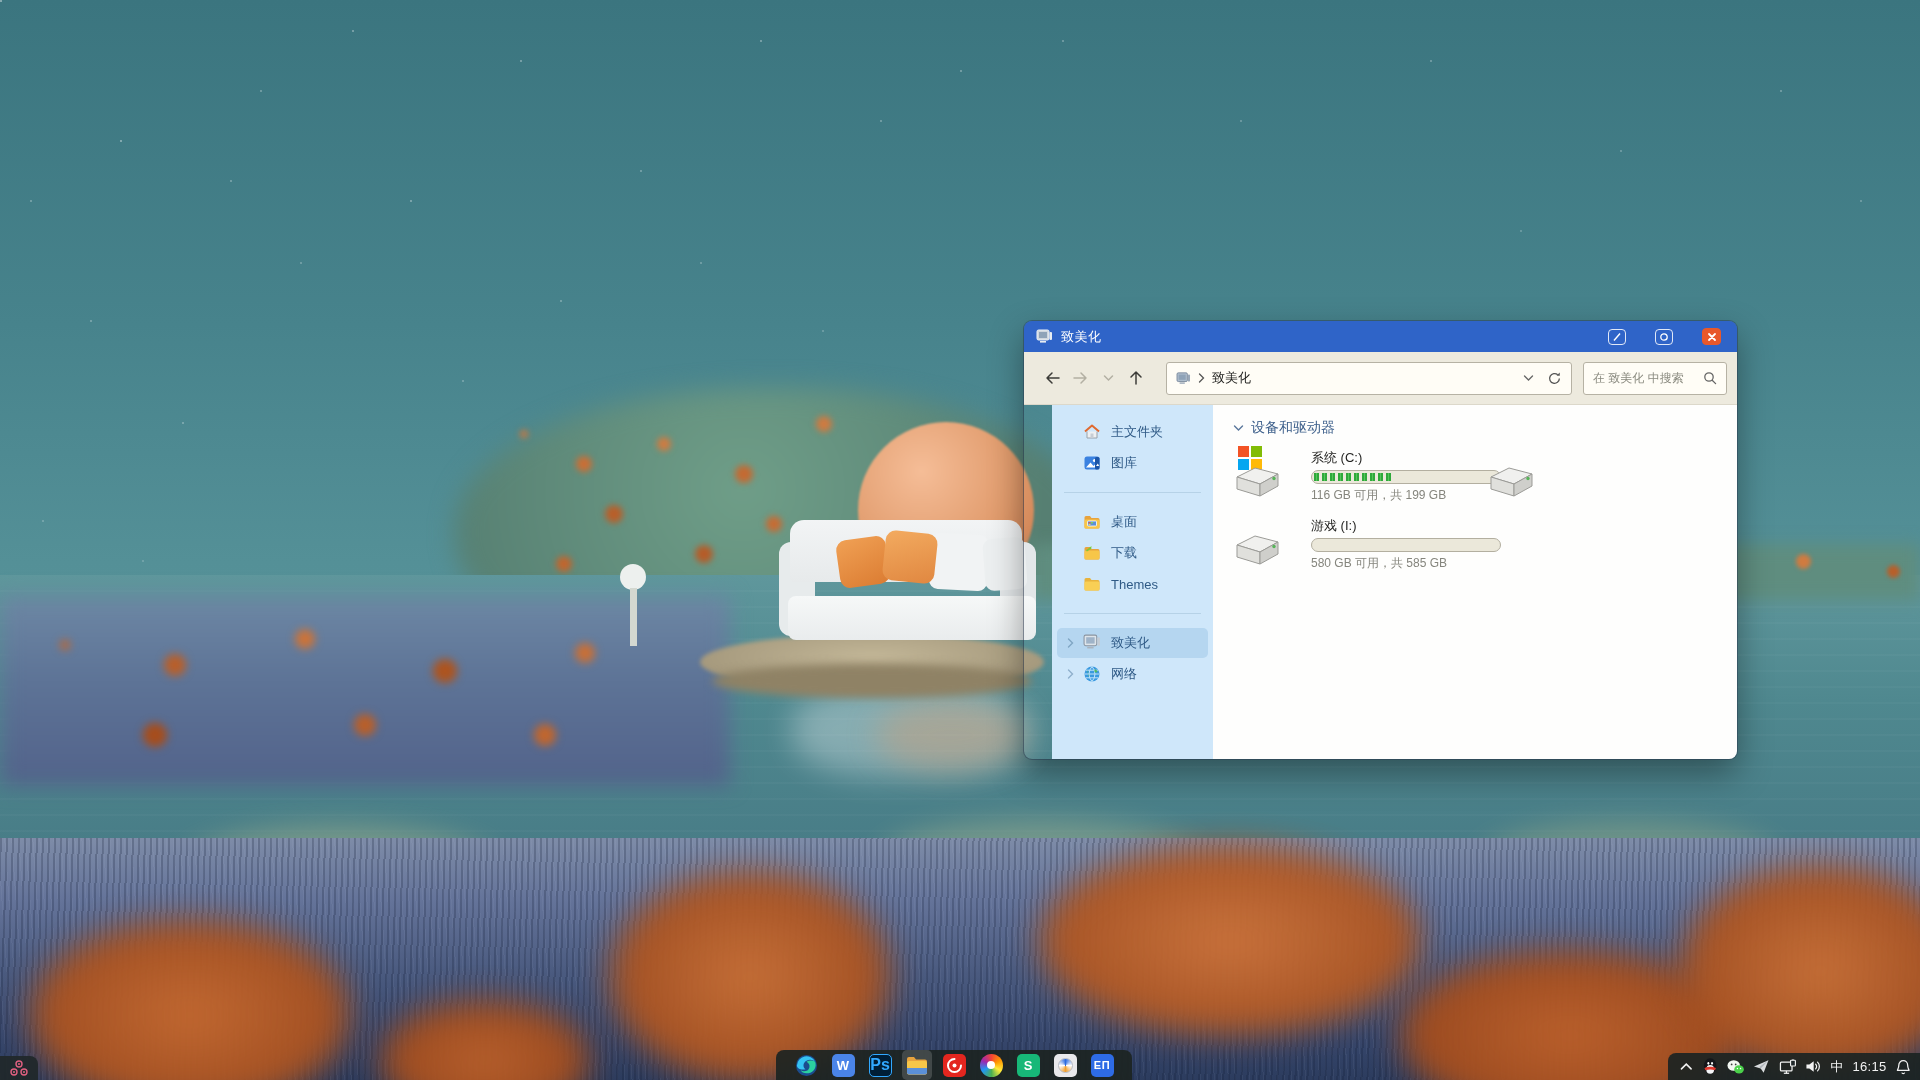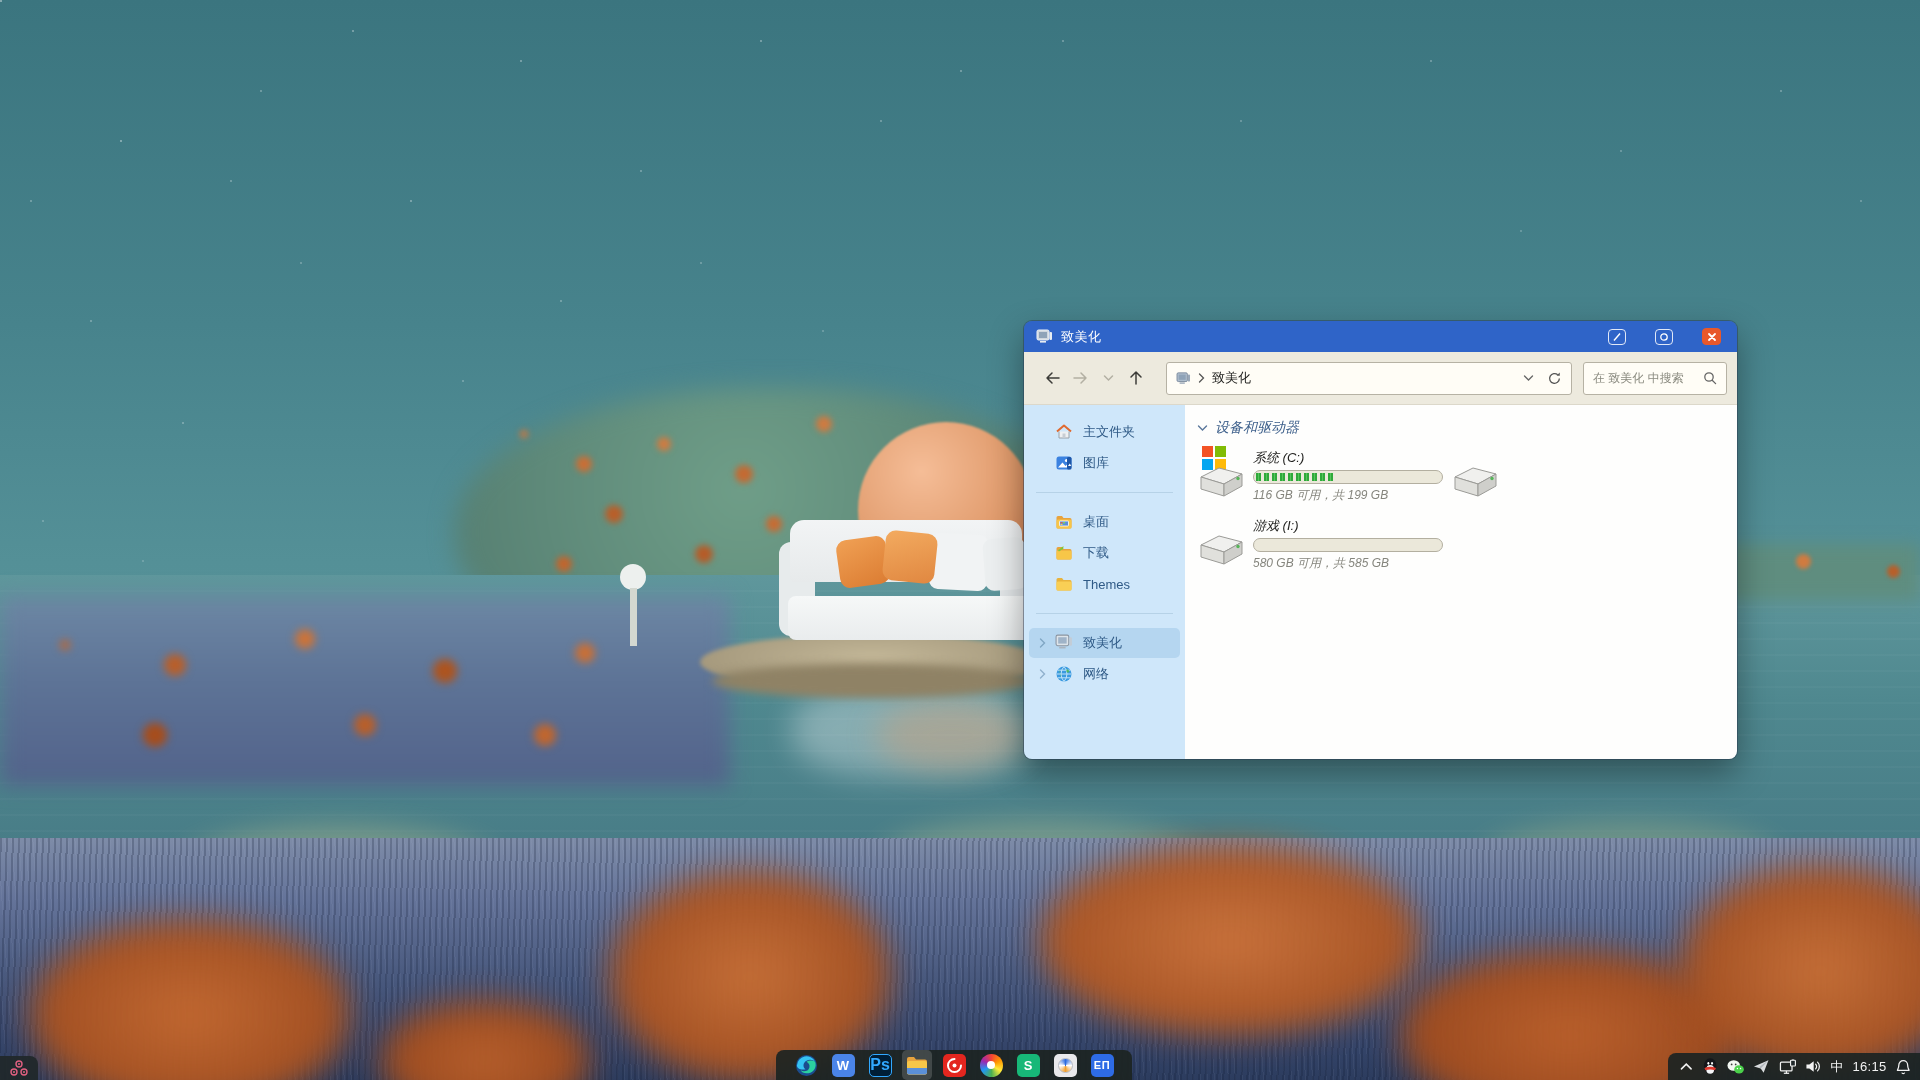--- a/index.html
+++ b/index.html
@@ -100,33 +100,33 @@
     border-bottom:1px solid #dcd8ca; }
   .nav-btn { width:28px; height:28px; display:flex; align-items:center; justify-content:center; border-radius:4px; }
   .addr { margin-left:16px; width:406px; height:33px; background:#fffdf6; border:1px solid #b6b2a4;
     border-radius:3px; display:flex; align-items:center; padding:0 9px; }
   .addr .crumb { font-size:13px; color:#1d1d1b; margin-left:7px; }
   .addr .spacer { flex:1; }
   .searchbox { margin-left:11px; flex:1; height:33px; background:#fffdf6; border:1px solid #b6b2a4;
     border-radius:3px; display:flex; align-items:center; padding:0 9px; }
   .searchbox .ph { font-size:12px; color:#8b8b80; flex:1; white-space:nowrap; overflow:hidden; }
 
-  .wbody { display:flex; height:354px; }
+  .wbody { display:flex; height:354px;margin-left:28px; }
   .sidebar { width:161px; background:#cfe7fa; padding-top:11px; flex:none; }
   .side-item { display:flex; align-items:center; height:30px; margin:1px 5px; border-radius:5px; }
   .side-item.sel { background:#b5d6f0; }
   .side-item .chev { width:26px; display:flex; justify-content:center; color:#6f9cc0; flex:none; }
   .side-item .s-ic { width:18px; height:18px; flex:none; display:flex; }
   .side-item .s-lb { margin-left:10px; font-size:13px; color:#2f5a86; white-space:nowrap; }
   .side-sep { height:1px; background:#aecbe0; margin:14px 12px; opacity:.75; }
 
-  .main { flex:1; background:#fefefd; padding:14px 0 0 10px;font-style:italic; }
+  .main { flex:1; background:#fefefd; padding:14px 0 0 18px; }
   .sec-head { display:flex; align-items:center; gap:7px; color:#3f618c; font-size:14px; margin-left:2px; }
   .drive-grid { margin-top:12px; display:grid; grid-template-columns:254px 254px; row-gap:13px; }
-  .drive { display:flex; width:250px; }
+  .drive { display:flex; width:250px;gap:22px; }
   .d-ic { width:54px; height:50px; position:relative; flex:none; }
   .d-ic svg.hdd { position:absolute; bottom:0; left:0; }
   .d-ic svg.winlogo { position:absolute; top:-4px; left:6px; }
   .d-info { margin-left:4px; width:192px; }
   .d-name { font-size:13px; color:#1f1f1d; margin-bottom:3px; white-space:nowrap; }
   .d-bar { width:190px; height:14px; background:#ebe8da; border:1px solid #b3afa0; border-radius:7px;
     padding:2px; overflow:hidden; }
   .d-fill { height:100%;
     background:repeating-linear-gradient(90deg, #2fa93a 0 2px, #55c45c 2px 3px, #2fa93a 3px 5px, rgba(0,0,0,0) 5px 8px); }
   .d-detail { font-size:12px; color:#85857d; margin-top:3px; white-space:nowrap; }

